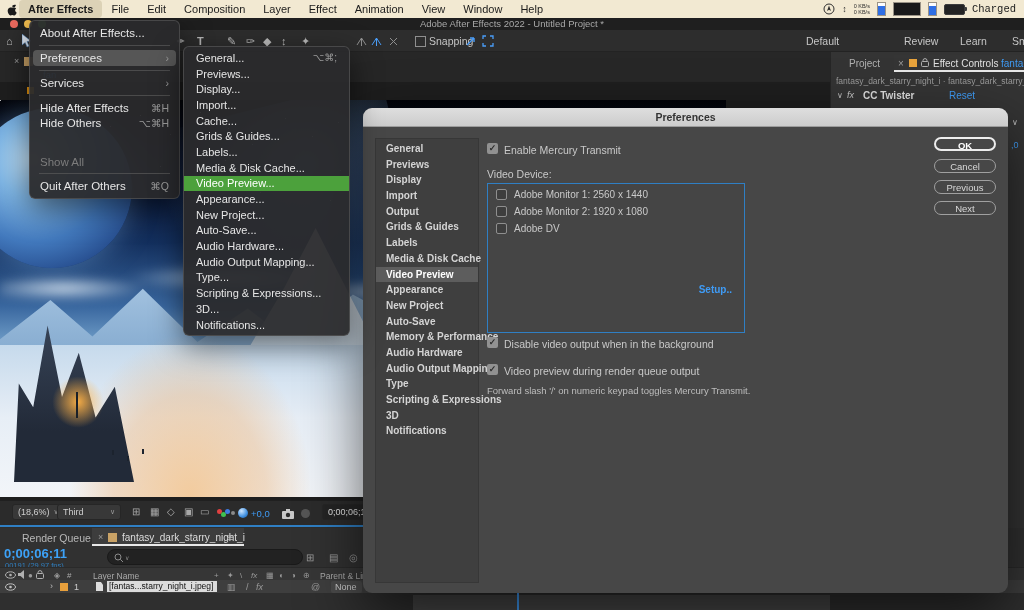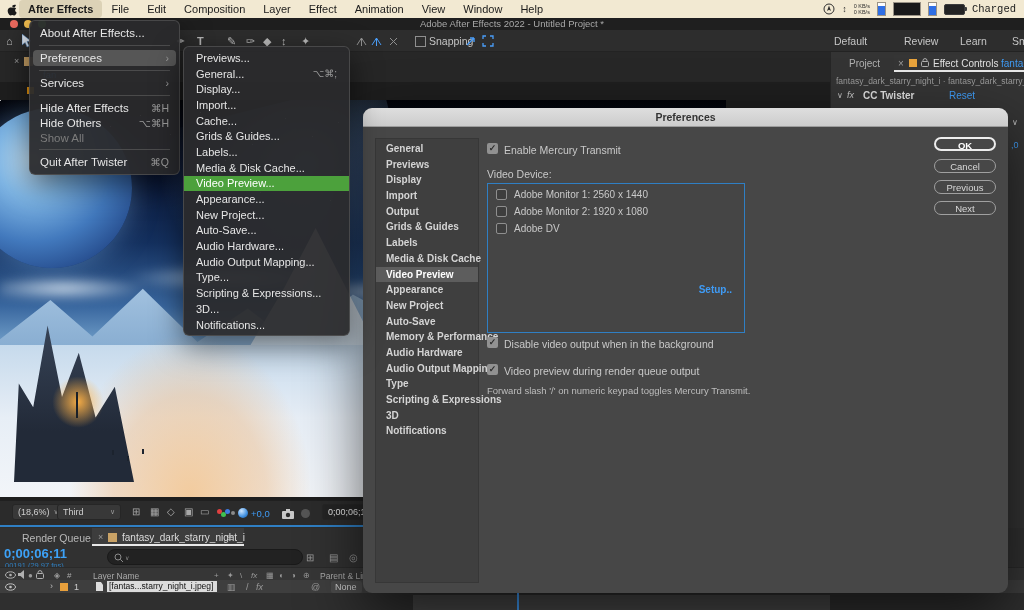--- a/index.html
+++ b/index.html
@@ -96,21 +96,21 @@
   .dev{display:flex;align-items:center;gap:7px;height:13px;margin:4px 0 0 8px;}
   .pbtn{position:absolute;left:571px;width:62px;height:14px;border:1px solid #a0a0a0;border-radius:8px;
     color:#d8d8d8;font-size:9.5px;text-align:center;line-height:13px;box-sizing:border-box;}
   .pbtn.ok{border:2px solid #ededed;color:#fff;font-weight:bold;}
   .note{font-size:9.5px;color:#bdbdbd;}
   
   .menu{position:absolute;background:rgba(42,42,44,.95);border:1px solid rgba(96,96,96,.55);border-radius:6px;
     box-shadow:0 10px 30px rgba(0,0,0,.55);z-index:70;color:#e6e6e6;box-sizing:border-box;}
   .ami{display:flex;justify-content:space-between;align-items:center;height:16px;padding:0 10px;font-size:11.5px;}
   .ami .sc{color:#9a9a9a;font-size:10.5px;}
-  .ami.dim{color:#7c7c7c;}
+  .ami.dim{color:#7c7c7c;margin-top:24px;}
   .ami.hl{background:#565656;border-radius:4px;margin:0 3px;padding:0 7px;}
   .msep{height:1px;background:#5a5a5a;margin:4px 9px;opacity:.7;}
   .pmi{display:flex;justify-content:space-between;align-items:center;height:15.7px;padding:0 12px;font-size:11px;white-space:nowrap;}
   .pmi.green{background:#4ca13c;color:#fff;}
   .pmi .sc{color:#9a9a9a;font-size:10px;}
 </style>
 </head>
 <body>
 
 <div id="screen">
@@ -351,21 +351,21 @@
       <path d="M2,9 L9,2 M2,2 L9,9" stroke="#8f8f8f" fill="none"></path>
     </svg>
     <span class="snapbox"></span>
     <span class="abs" style="left:429px;top:5px;font-size:10.5px;color:#c6c6c6;">Snapping</span>
     <svg class="abs" style="left:465px;top:5px;" width="12" height="12">
       <path d="M2,10 L9,3 M9,3 L9,7 M9,3 L5,3" stroke="#4a9df8" stroke-width="1.4" fill="none"></path>
     </svg>
     <svg class="abs" style="left:482px;top:5px;" width="12" height="12">
       <path d="M1,4 V1 H4 M8,1 H11 V4 M11,8 V11 H8 M4,11 H1 V8" stroke="#4a9df8" stroke-width="1.3" fill="none"></path>
     </svg>
-    <span class="ws-tab" style="left:834px;">Default</span>
+    <span class="ws-tab" style="left:806px;">Default</span>
     <span class="ws-tab" style="left:904px;">Review</span>
     <span class="ws-tab" style="left:960px;">Learn</span>
     <span class="ws-tab" style="left:1012px;">Sma</span>
   </div>
 
   <div class="titlebar">
     <span class="tl" style="left:10px;background:#ec6a5e;"></span>
     <span class="tl" style="left:24px;background:#f5bf4f;"></span>
     <span class="tl" style="left:38px;background:#61c454;"></span>
     <span class="title-txt">Adobe After Effects 2022 - Untitled Project *</span>
@@ -392,33 +392,33 @@
     </div>
     <div class="ami" style="height:15px;">
       <span>Hide Others</span>
       <span class="sc">⌥⌘H</span>
     </div>
     <div class="ami dim" style="height:15px;">
       <span>Show All</span>
     </div>
     <div class="msep"></div>
     <div class="ami">
-      <span>Quit After Twister</span>
+      <span>Quit After Others</span>
       <span class="sc">⌘Q</span>
     </div>
   </div>
 
   <div class="menu" style="left:183px;top:46px;width:167px;padding:3px 0;">
-    <div class="pmi">
-        <span>Previews...</span>
-      </div>
     <div class="pmi">
       <span>General...</span>
       <span class="sc">⌥⌘;</span>
     </div>
+    <div class="pmi">
+        <span>Previews...</span>
+      </div>
     <div class="pmi">
         <span>Display...</span>
       </div>
     <div class="pmi">
         <span>Import...</span>
       </div>
     <div class="pmi">
         <span>Cache...</span>
       </div>
     <div class="pmi">

